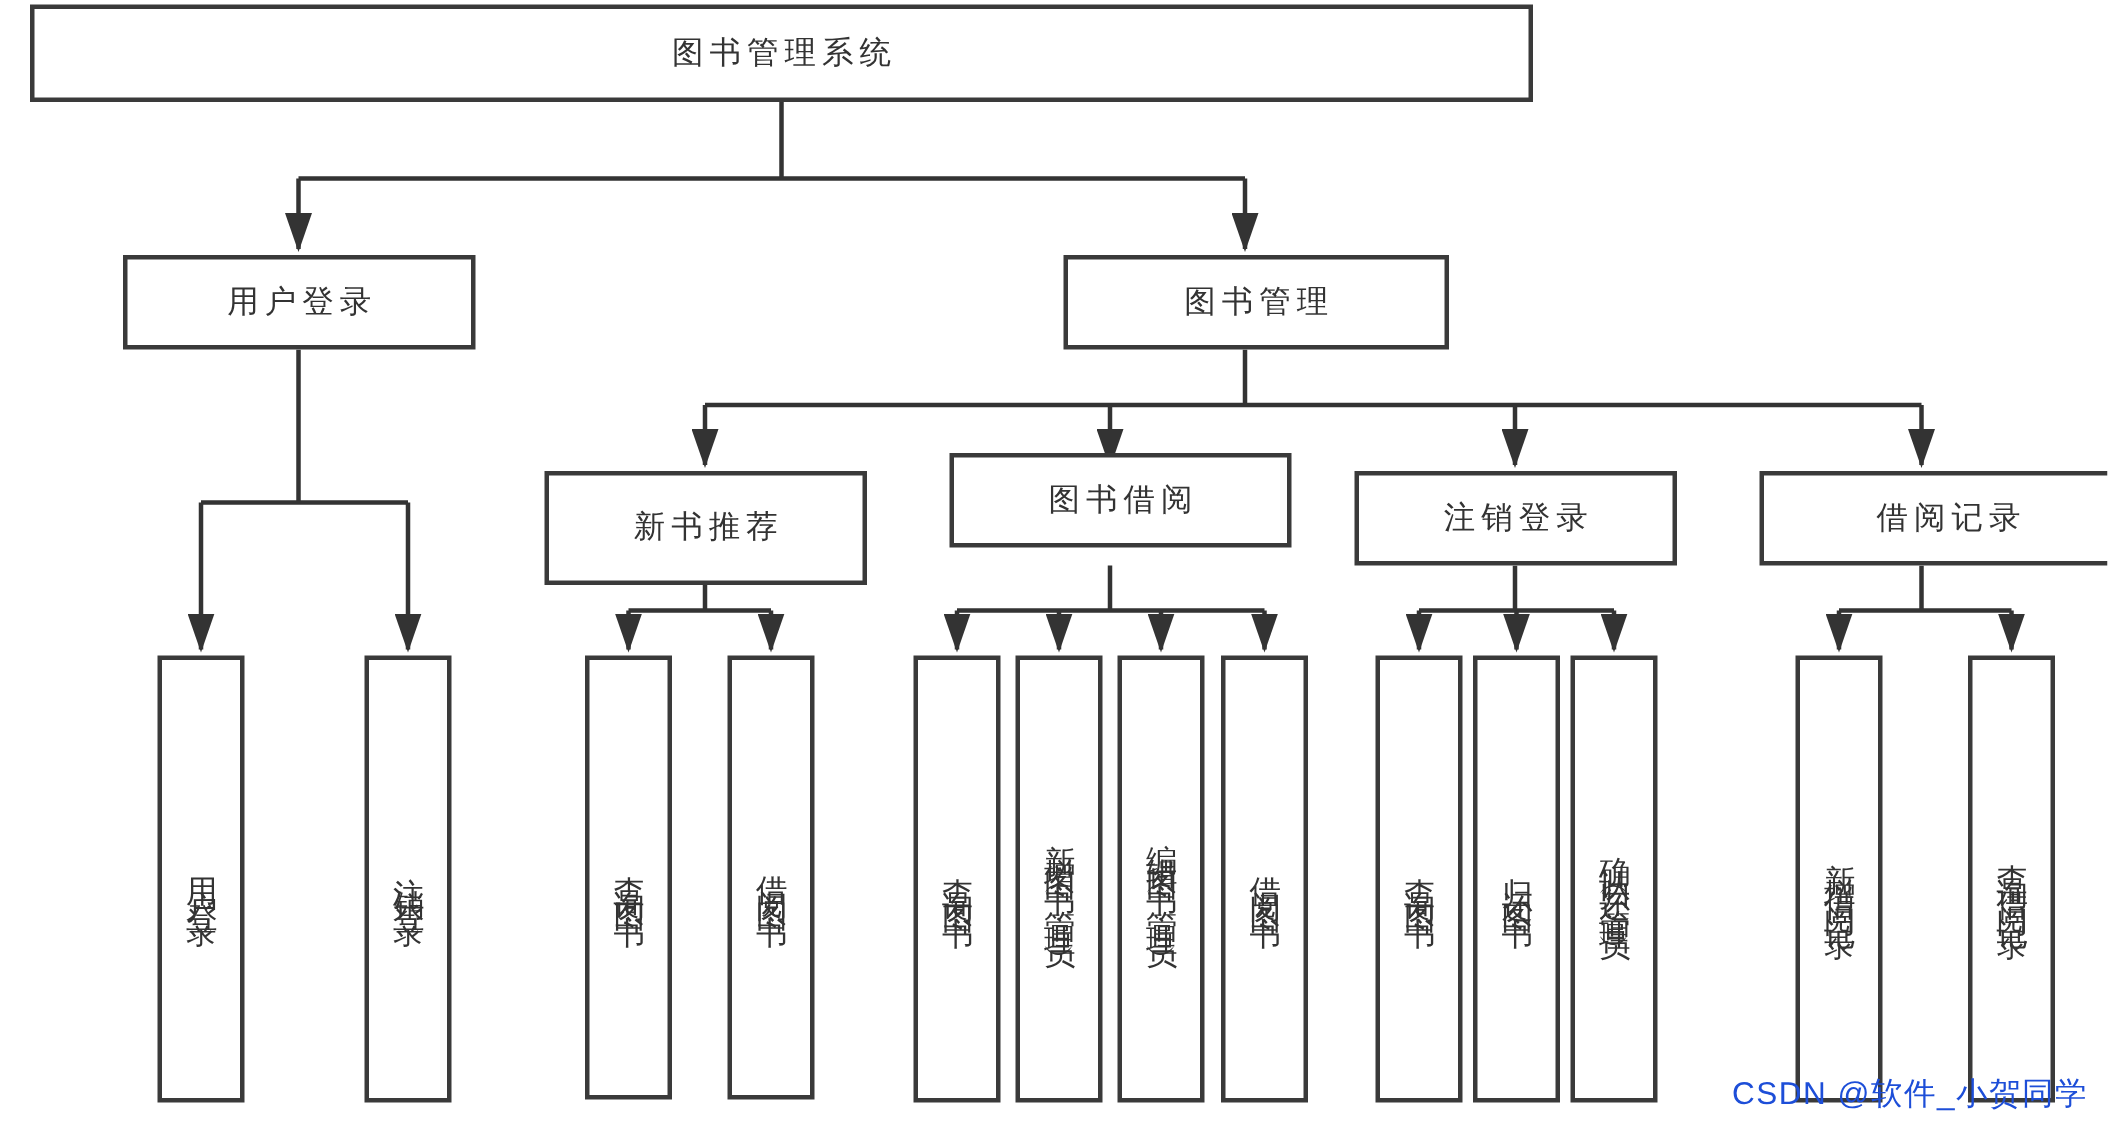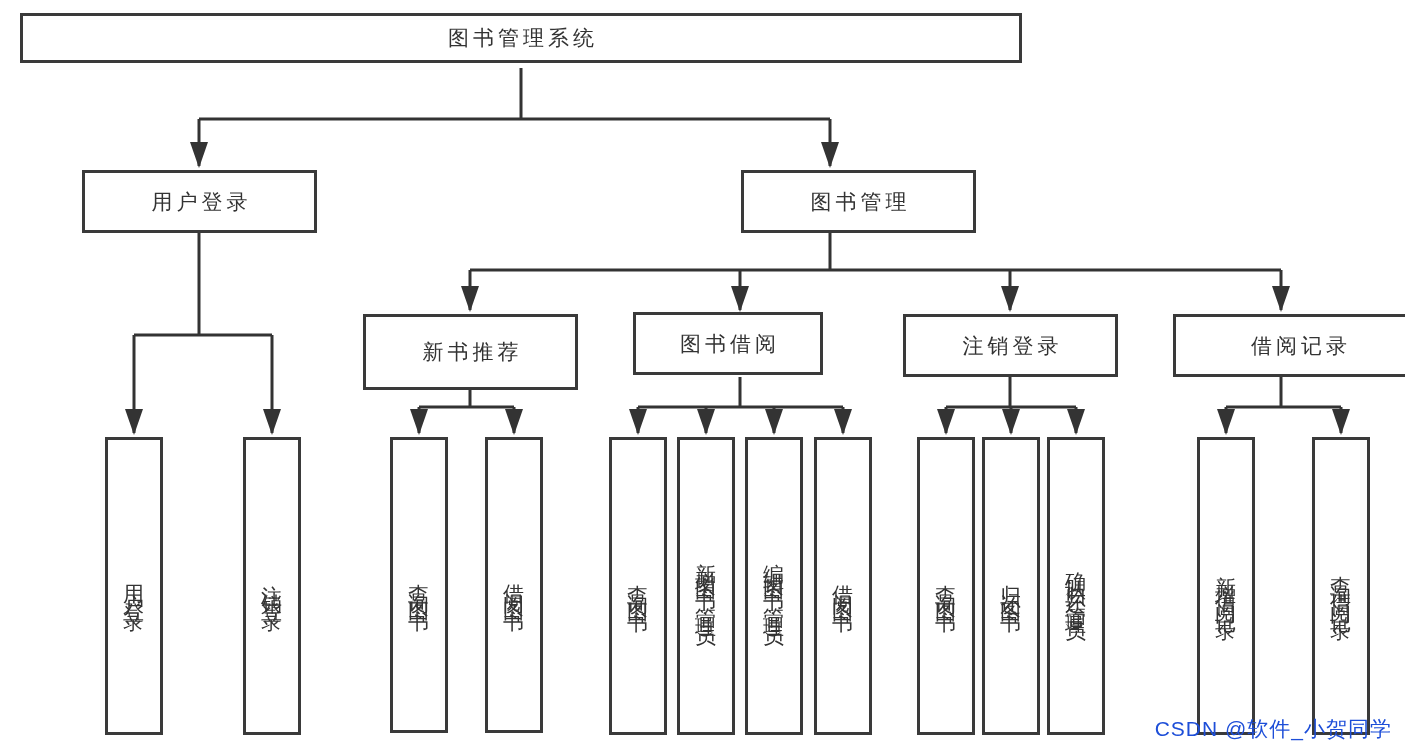--- a/index.html
+++ b/index.html
@@ -93,35 +93,35 @@
       <path d="M946,407 V433" marker-end="url(#arrow)"></path>
       <path d="M1011,407 V433" marker-end="url(#arrow)"></path>
       <path d="M1076,407 V433" marker-end="url(#arrow)"></path>
 
       <path d="M1281,377 V407 M1226,407 H1341"></path>
       <path d="M1226,407 V433" marker-end="url(#arrow)"></path>
       <path d="M1341,407 V433" marker-end="url(#arrow)"></path>
     </g>
   </svg>
 
-  <div class="node" style="left:20px; top:13px; width:1002px; height:50px">
+  <div class="node" style="left:20px; top:3px; width:1002px; height:65px">
     <span class="lbl-h">图书管理系统</span>
   </div>
 
   <div class="node" style="left:82px; top:170px; width:235px; height:63px">
     <span class="lbl-h">用户登录</span>
   </div>
-  <div class="node" style="left:741px; top:170px; width:235px; height:63px">
+  <div class="node" style="left:709px; top:170px; width:257px; height:63px">
     <span class="lbl-h">图书管理</span>
   </div>
 
   <div class="node" style="left:363px; top:314px; width:215px; height:76px">
     <span class="lbl-h">新书推荐</span>
   </div>
-  <div class="node" style="left:633px; top:312px; width:190px; height:63px">
+  <div class="node" style="left:633px; top:302px; width:228px; height:63px">
     <span class="lbl-h">图书借阅</span>
   </div>
   <div class="node" style="left:903px; top:314px; width:215px; height:63px">
     <span class="lbl-h">注销登录</span>
   </div>
   <div class="node" style="left:1173px; top:314px; width:252px; height:63px">
     <span class="lbl-h">借阅记录</span>
   </div>
 
   <div class="node" style="left:105px; top:437px; width:58px; height:298px">

